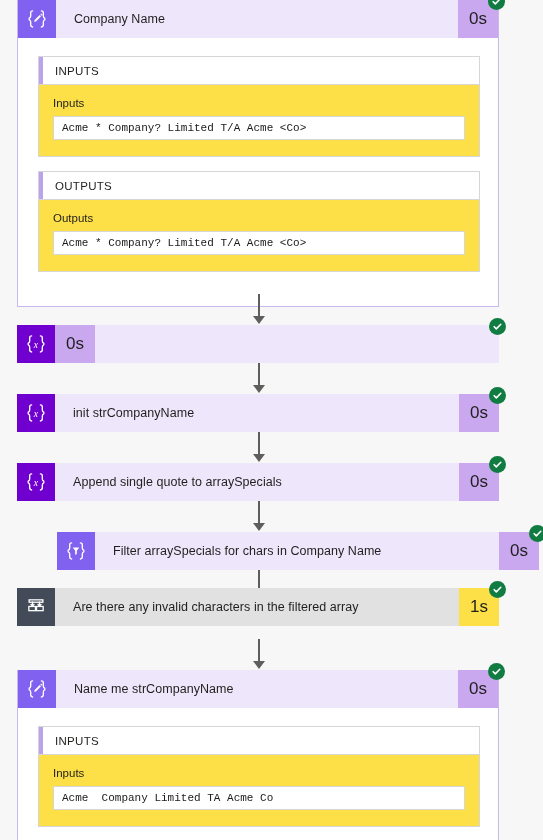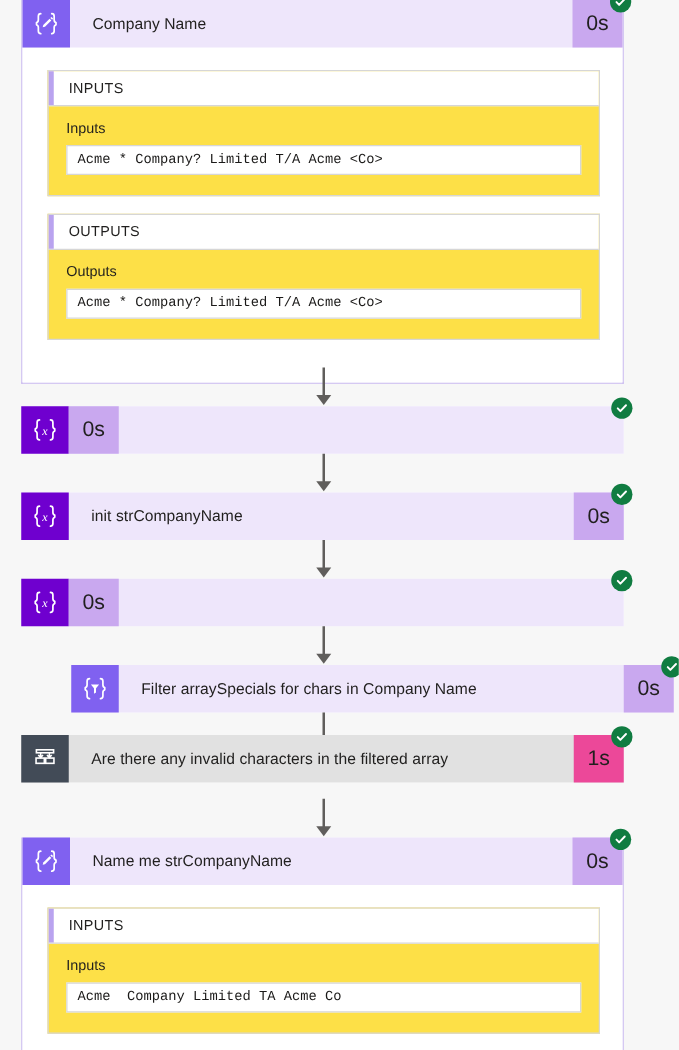--- a/index.html
+++ b/index.html
@@ -97,21 +97,21 @@
 
   .duration {
     flex: 0 0 40px;
     display: flex;
     align-items: center;
     justify-content: center;
     font-size: 17px;
     color: #201f1e;
     background: #c9a8ef;
   }
-  .duration.gray { background: #ec4899; }
+  .duration.gray { background: #fde047; }
 
   .status-badge {
     position: absolute;
     right: -7px;
     top: -7px;
     width: 17px;
     height: 17px;
     border-radius: 50%;
     background: #107c41;
     display: flex;
@@ -264,20 +264,21 @@
     </div>
     <div class="card" style="top: 463px;">
       <div class="card-header">
         <div class="icon-tile deep">
           <svg width="22" height="22" viewBox="0 0 24 24">
             <path d="M7.2 3.2c-1.7 0-2.1 1-2.1 2.3v3.1c0 1.2-.5 2.2-1.6 2.4v1.9c1.1.2 1.6 1.2 1.6 2.4v3.1c0 1.3.4 2.3 2.1 2.3" fill="none" stroke="currentColor" stroke-width="1.5" stroke-linecap="round" stroke-linejoin="round"></path>
             <path d="M16.8 3.2c1.7 0 2.1 1 2.1 2.3v3.1c0 1.2.5 2.2 1.6 2.4v1.9c-1.1.2-1.6 1.2-1.6 2.4v3.1c0 1.3-.4 2.3-2.1 2.3" fill="none" stroke="currentColor" stroke-width="1.5" stroke-linecap="round" stroke-linejoin="round"></path>
             <text x="12" y="16.1" text-anchor="middle" font-family="&quot;Liberation Serif&quot;, serif" font-style="italic" font-size="10.5" fill="currentColor">x</text>
           </svg>
         </div>
+        <div class="card-title">Append single quote to arraySpecials</div>
         <div class="duration">0s</div>
         <div class="status-badge">
           <svg width="11" height="11" viewBox="0 0 12 12">
             <path d="M2.4 6.2l2.3 2.4 4.9-5.1" fill="none" stroke="#ffffff" stroke-width="1.7" stroke-linecap="round" stroke-linejoin="round"></path>
           </svg>
         </div>
       </div>
     </div>
     <div class="connector" style="top: 501px; height: 31px;">
       <div class="line" style="height: 23px;"></div>

